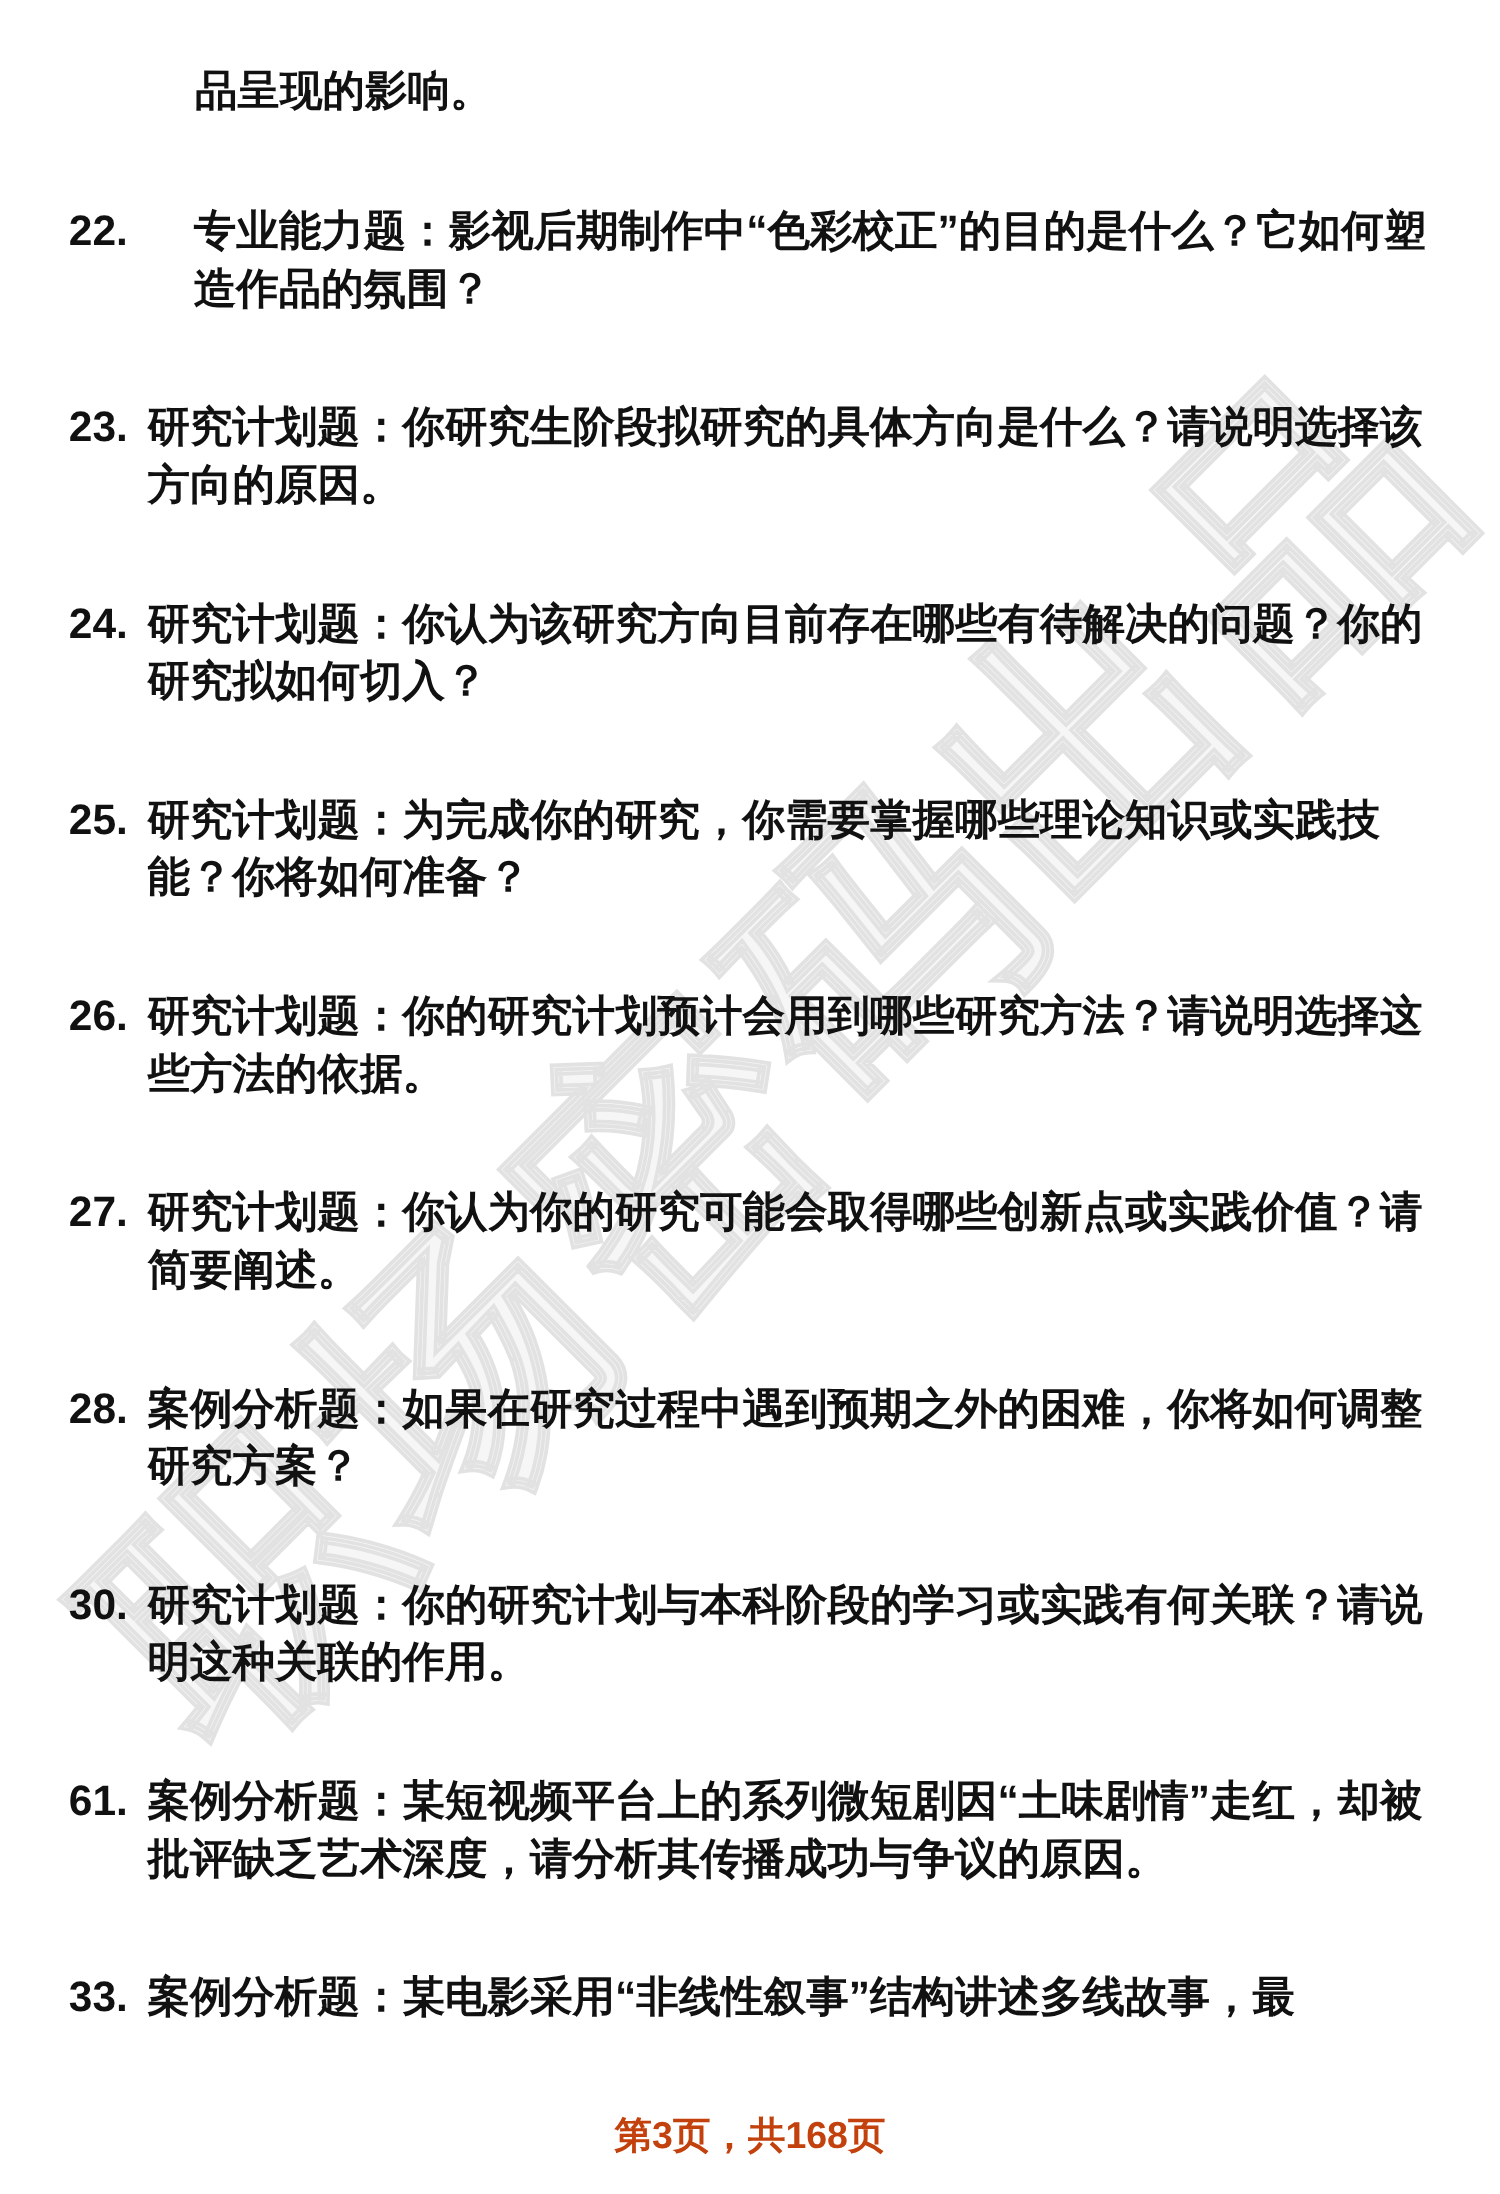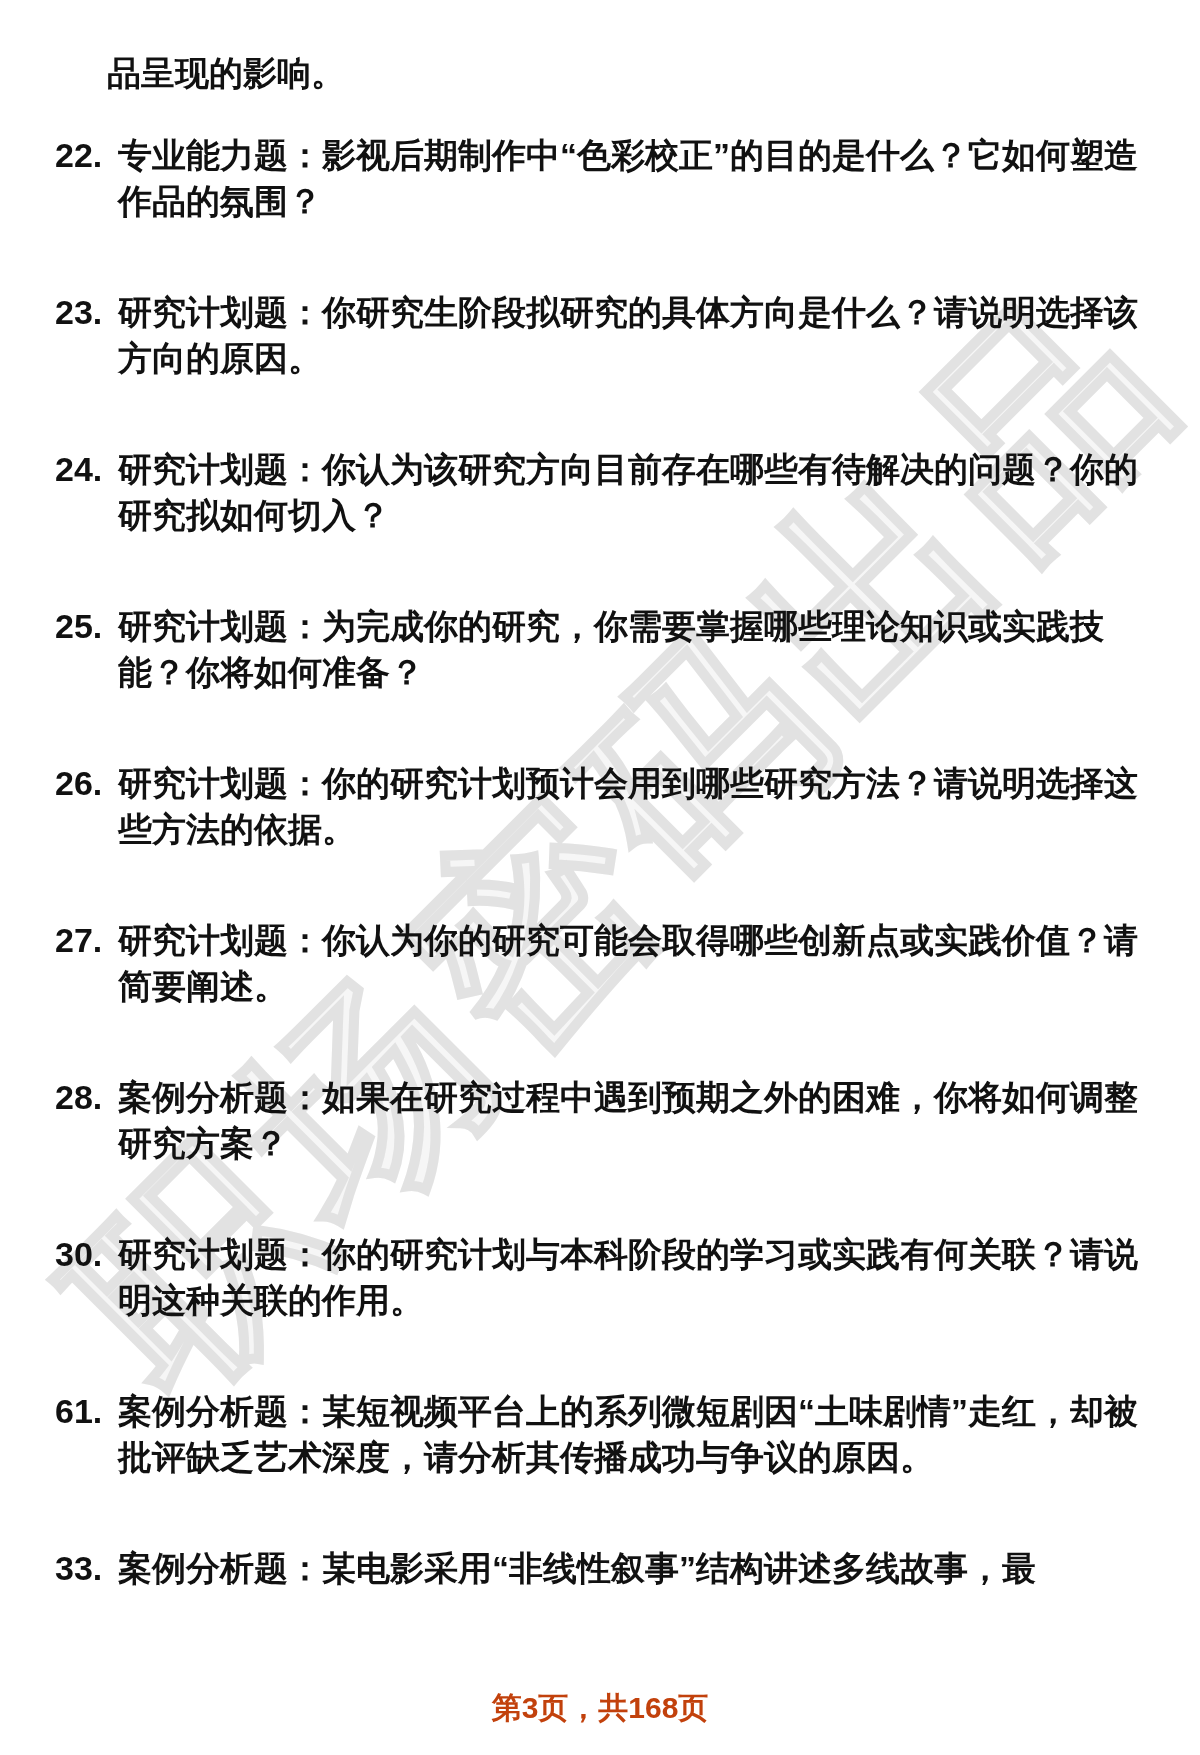--- a/index.html
+++ b/index.html
@@ -24,34 +24,34 @@
     letter-spacing:14px;
     white-space:nowrap;
     color:rgba(0,0,0,0.035);
     -webkit-text-stroke:3px #e2e2e2;
     z-index:0;
     pointer-events:none;
     user-select:none;
   }
   .content{position:relative;z-index:1;}
   .cont-line{
-    margin-left:52px;
+    margin-left:101px;
     font-size:34px;
     line-height:46px;
     font-weight:600;
   }
   .qlist{list-style:none;margin:0;padding:0;}
   .q-item{
     display:flex;
     margin-top:65px;
     font-size:34px;
     line-height:46px;
     font-weight:600;
   }
-  .q-item:first-child{margin-top:36px;}
+  .q-item:first-child{margin-top:66px;gap:37px;}
   .q-num{flex:0 0 63px;}
   .q-text{flex:1;text-align:left;}
   .footer{
     position:absolute;
     left:0;right:0;
     top:1688px;
     text-align:center;
     font-size:30px;
     font-weight:600;
     z-index:1;

